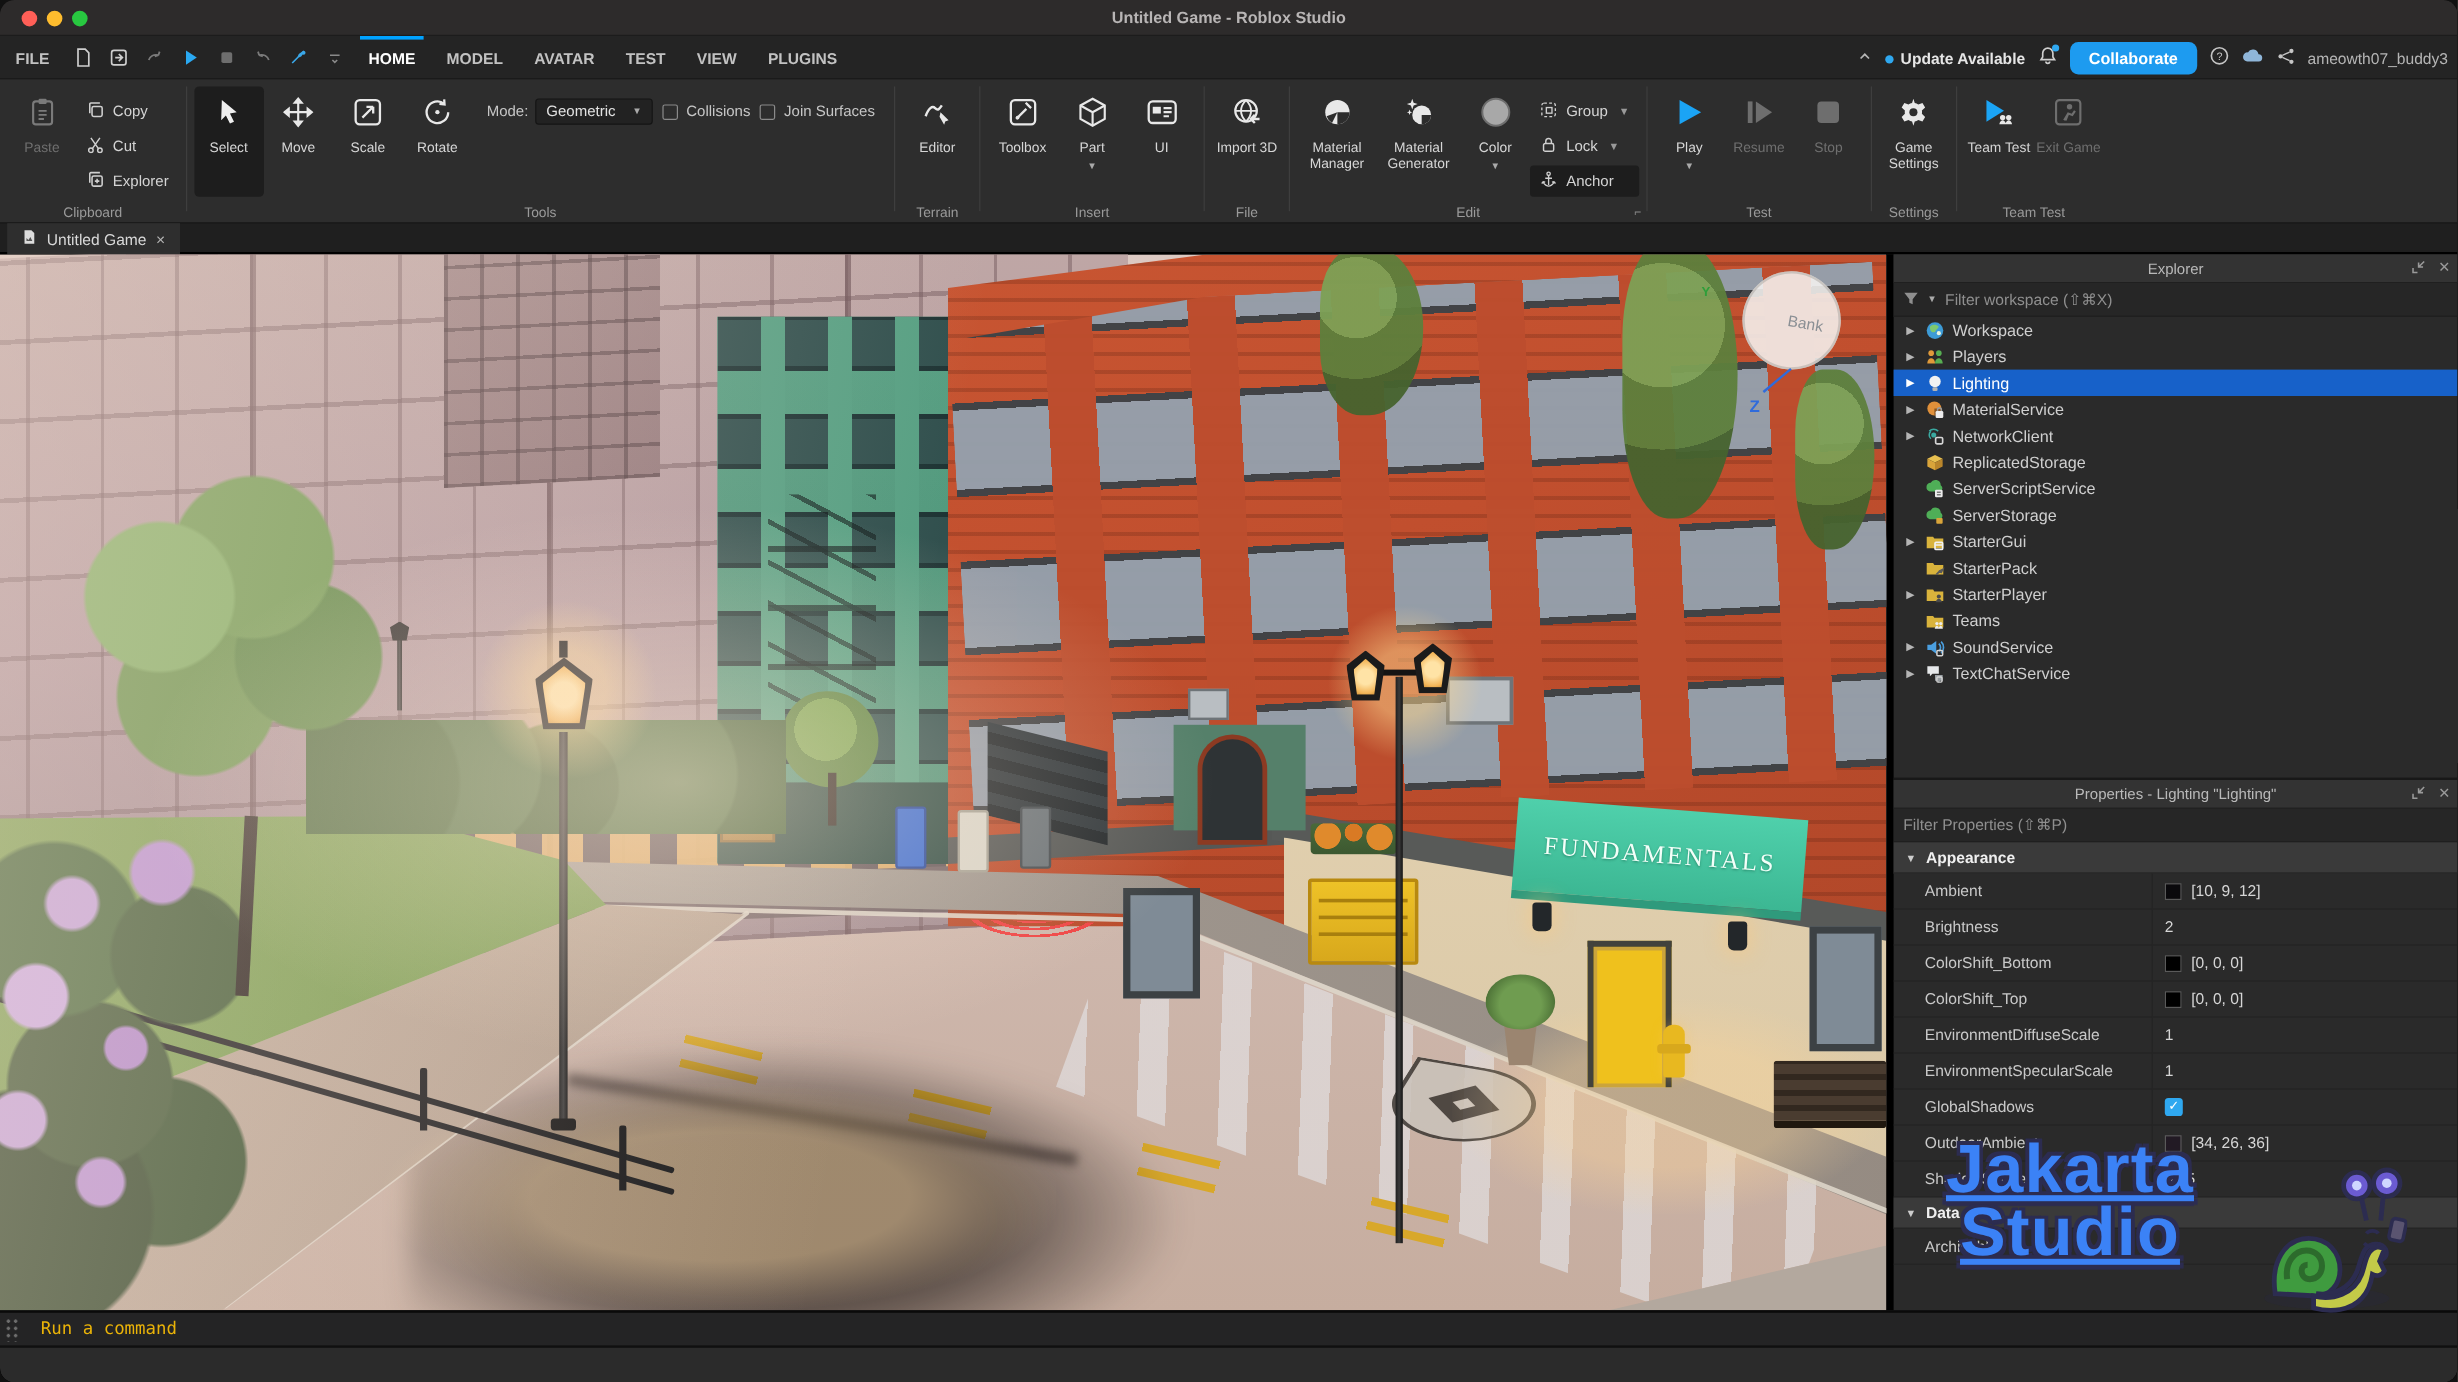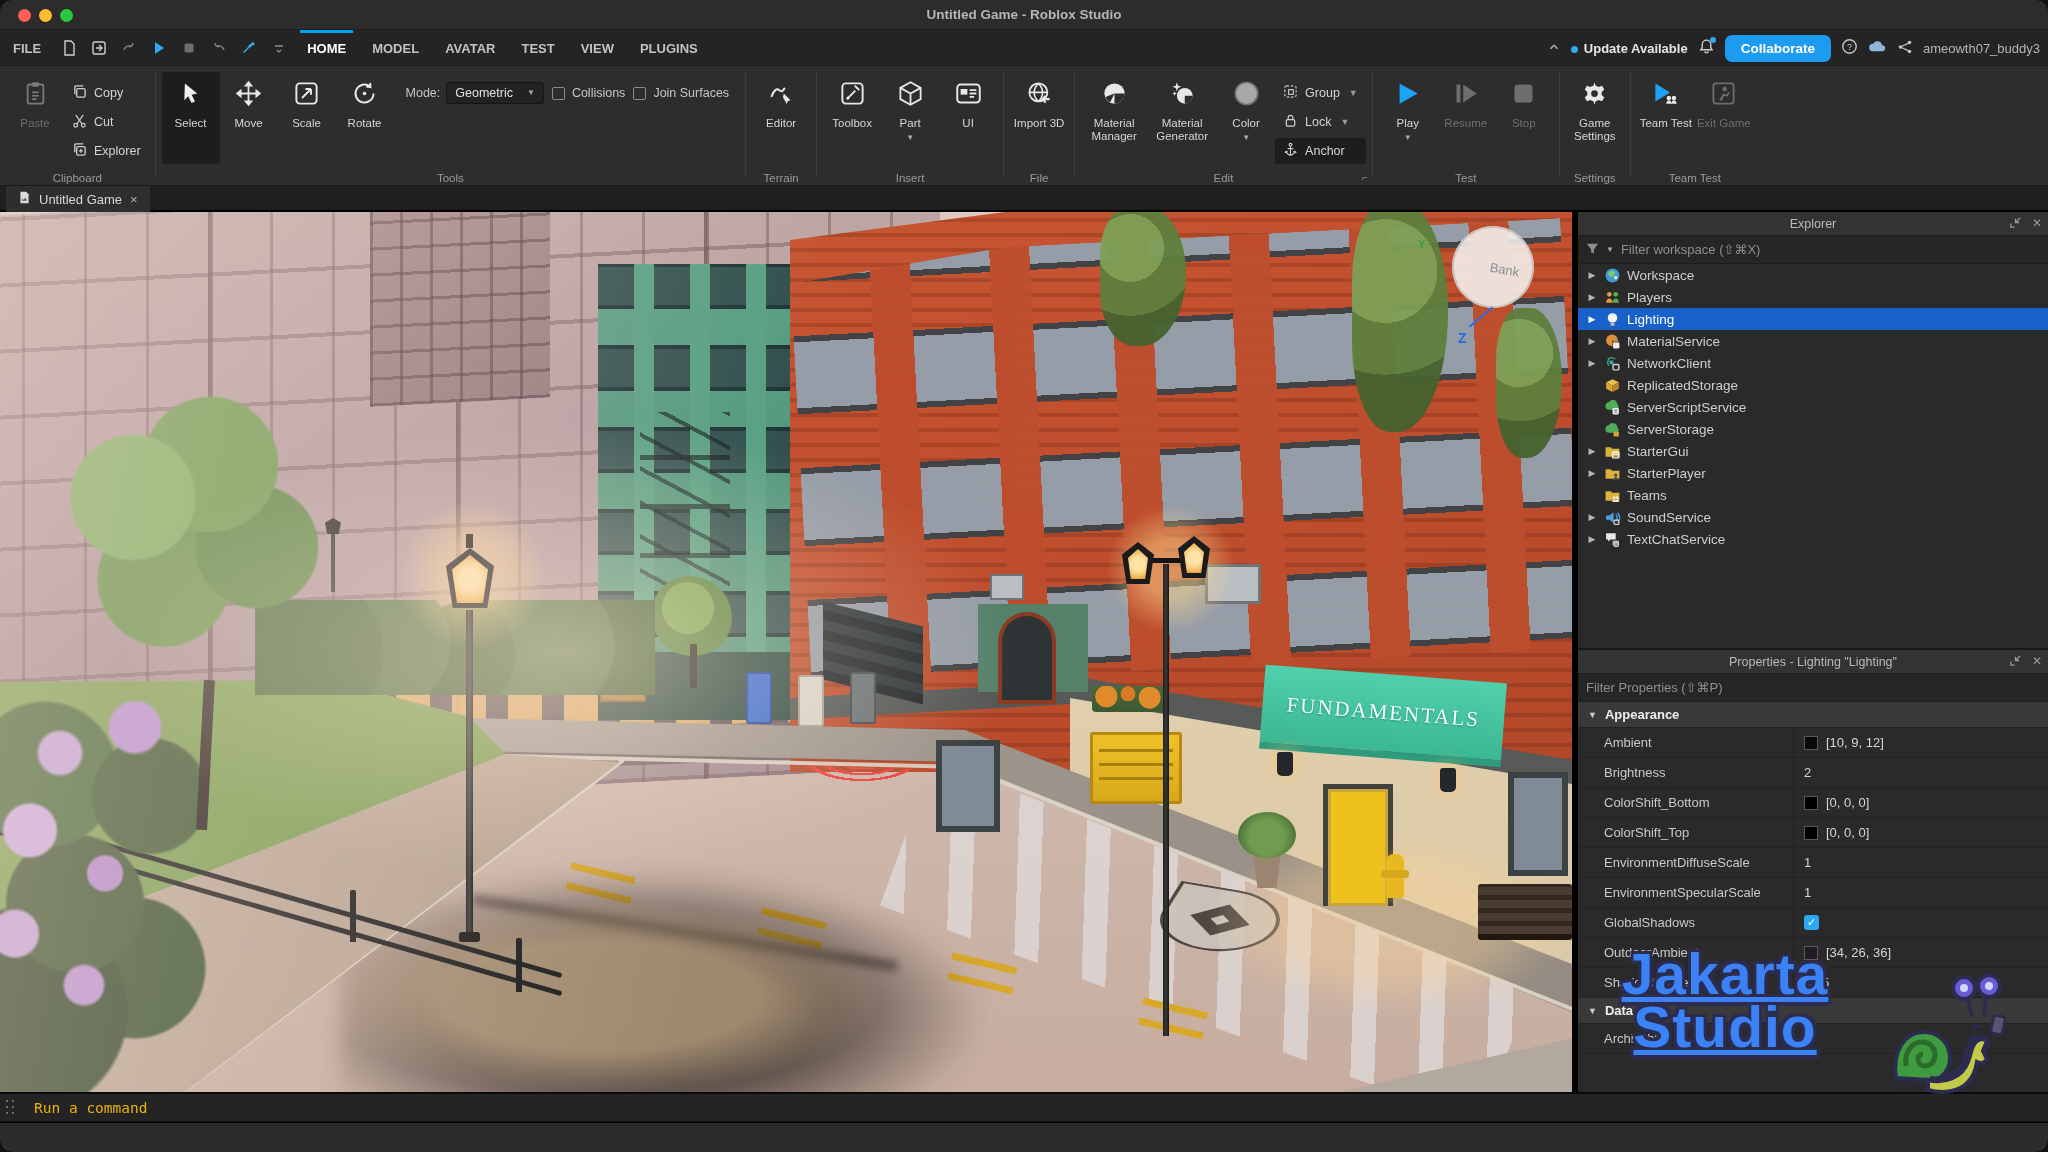--- a/index.html
+++ b/index.html
@@ -791,20 +791,30 @@
             <span class="tico">
               <svg viewBox="0 0 16 16">
                 <path d="M1.5 4h5l1 1.5h7V13h-13z" fill="#d9b33c"></path>
                 <rect x="8" y="8.5" width="6" height="5.5" rx="0.8" fill="none" stroke="#f2f2f2" stroke-width="1.3"></rect>
                 <path d="M8 10.5h6" stroke="#f2f2f2" stroke-width="1.1"></path>
               </svg>
             </span>
             <span>StarterGui</span>
           </div>
         <div class="trow">
+            <span class="arrow"></span>
+            <span class="tico">
+              <svg viewBox="0 0 16 16">
+                <path d="M1.5 4h5l1 1.5h7V13h-13z" fill="#d9b33c"></path>
+                <path d="M9 13l3-3M12 10l2-1-1 2z" stroke="#5a5a5a" stroke-width="1.4" fill="none"></path>
+              </svg>
+            </span>
+            <span>StarterPack</span>
+          </div>
+        <div class="trow">
             <span class="arrow">▶</span>
             <span class="tico">
               <svg viewBox="0 0 16 16">
                 <path d="M1.5 4h5l1 1.5h7V13h-13z" fill="#d9b33c"></path>
                 <circle cx="11" cy="9.5" r="1.6" fill="#4a4a4a"></circle>
                 <path d="M8.5 14c.4-2 1.6-2.8 2.5-2.8s2.1.8 2.5 2.8z" fill="#4a4a4a"></path>
               </svg>
             </span>
             <span>StarterPlayer</span>
           </div>

